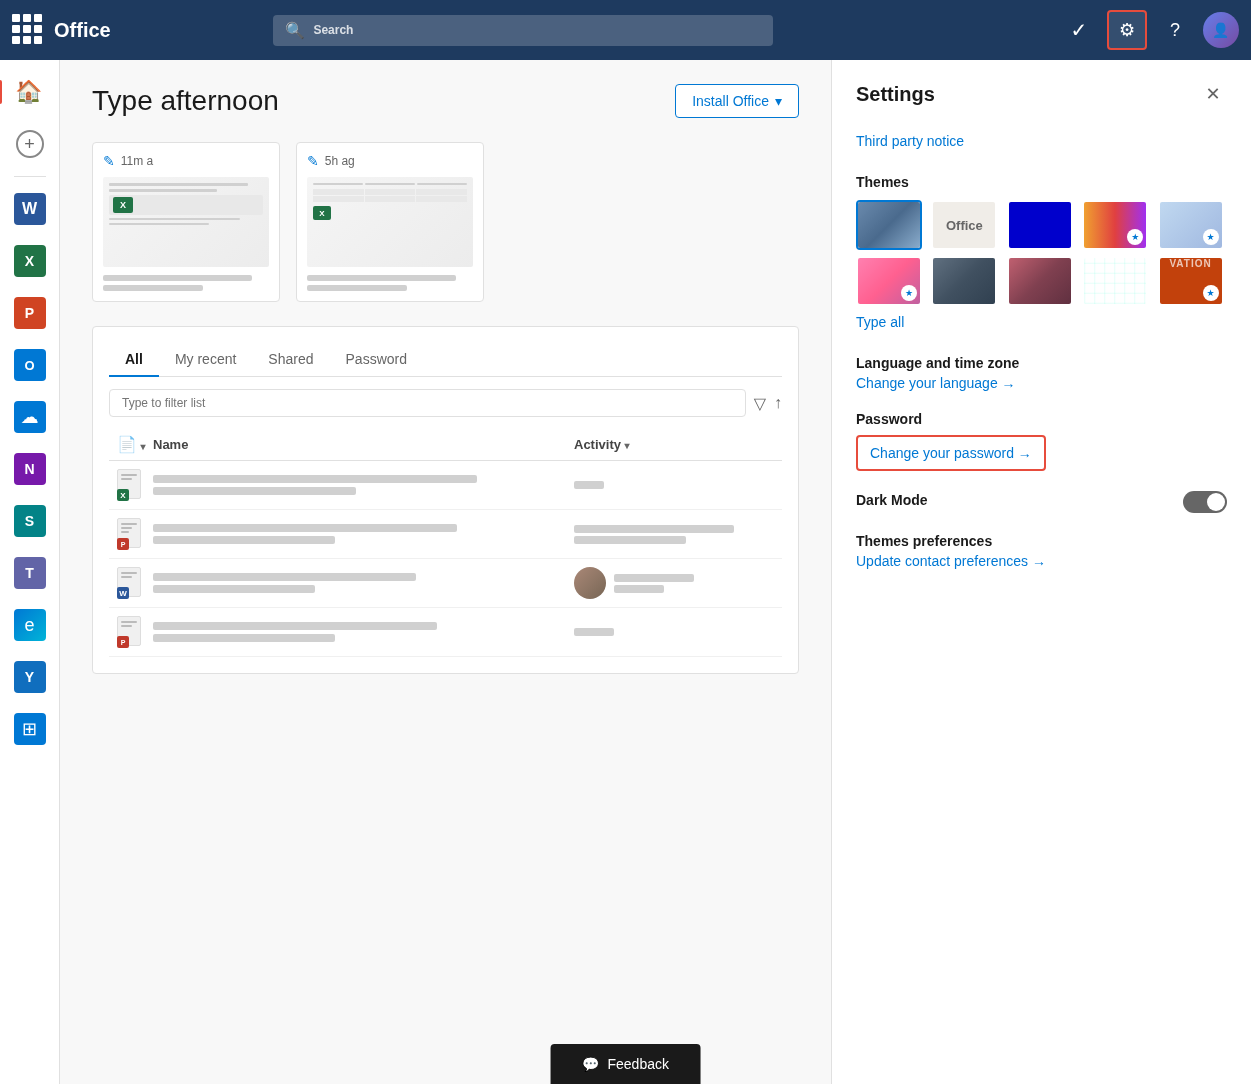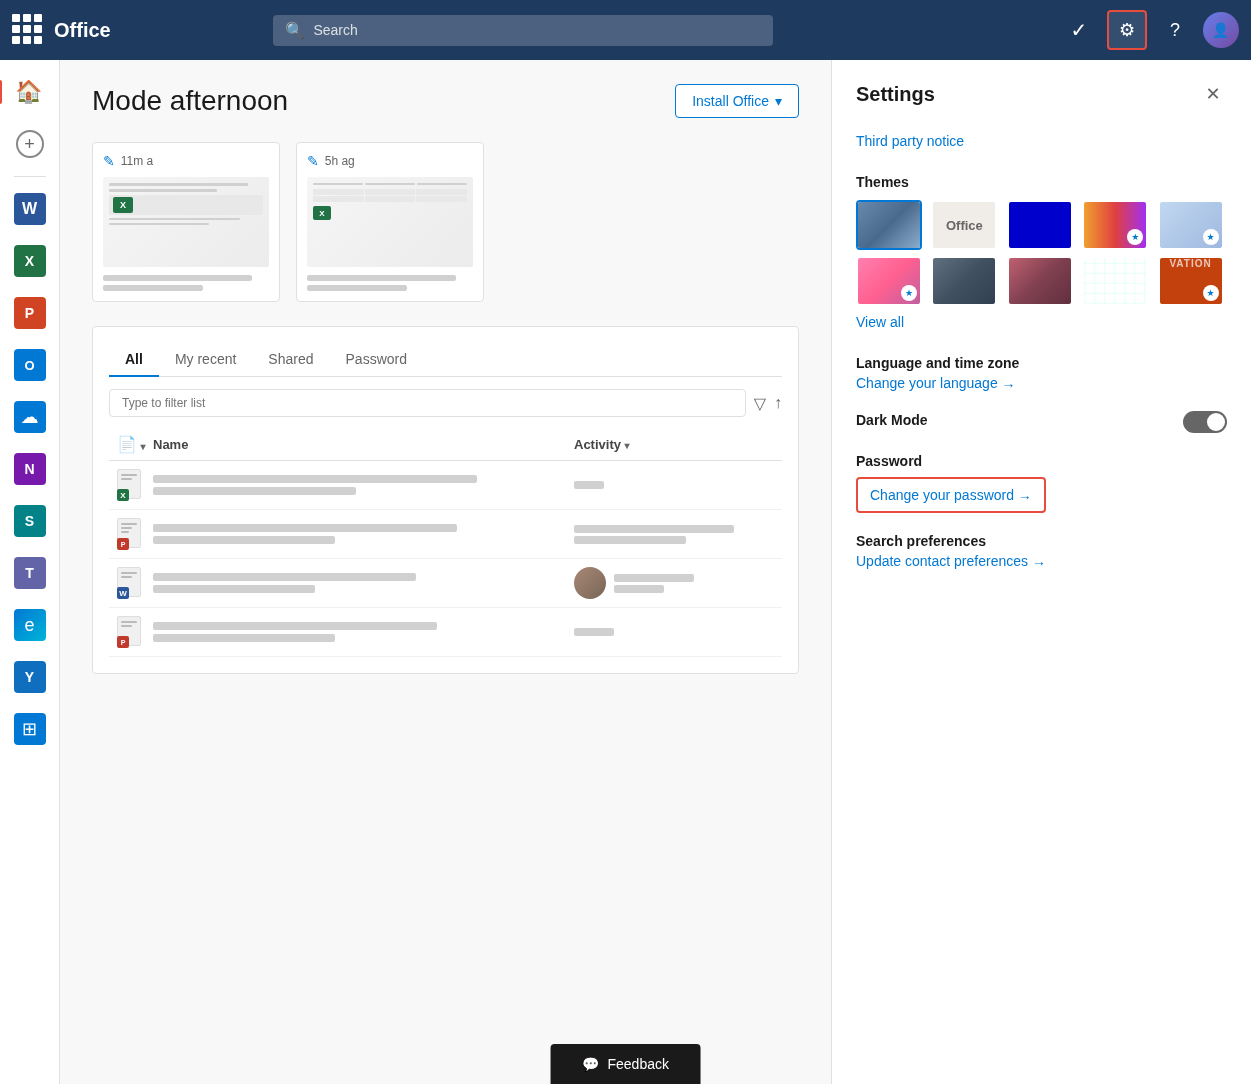--- a/index.html
+++ b/index.html
@@ -25,22 +25,22 @@
     }
     .navbar-title {
       color: white; font-size: 20px; font-weight: 600; margin-right: 20px;
     }
     .navbar-search {
       flex: 1; max-width: 500px; background: rgba(255,255,255,0.2);
       border-radius: 4px; display: flex; align-items: center;
       padding: 6px 12px; margin: 0 auto;
     }
     .navbar-search input {
-      background: transparent; border: none; color: white; font-size: 14px;
-      outline: none; width: 100%;
+      background: transparent; border: none; color: white; font-size: 12px;
+      outline: none; width: 100%; font-weight: bold;
     }
     .navbar-search input::placeholder { color: rgba(255,255,255,0.8); }
     .navbar-search-icon { color: rgba(255,255,255,0.8); margin-right: 8px; font-size: 16px; }
     .navbar-right {
       display: flex; align-items: center; gap: 8px; margin-left: auto;
     }
     .navbar-icon-btn {
       width: 40px; height: 40px; border-radius: 4px;
       display: flex; align-items: center; justify-content: center;
       color: white; cursor: pointer; font-size: 18px;
@@ -326,21 +326,21 @@
       <div class="app-yammer">Y</div>
     </div>
     <div class="sidebar-item">
       <div class="app-store">⊞</div>
     </div>
   </div>
 
   <div class="content-area">
 
     <div class="greeting-row">
-      <h1 class="greeting-text">Mode afternoon</h1>
+      <h1 class="greeting-text">Type afternoon</h1>
       <button class="install-btn">
         <span>Install Office</span>
         <span>▾</span>
       </button>
     </div>
 
 
     <div class="recommended-cards">
 
       <div class="rec-card">
@@ -570,46 +570,46 @@
         <div class="theme-item">
           <div class="theme-circuit theme-item-inner"></div>
         </div>
         <div class="theme-item" style="position:relative;">
           <div class="theme-navy theme-item-inner">
             <span style="color:white; font-size:10px; letter-spacing:1px; font-weight:bold; opacity:0.7;">VATION</span>
           </div>
           <div class="theme-star">★</div>
         </div>
       </div>
-      <a class="view-all-link">View all</a>
+      <a class="view-all-link">Type all</a>
     </div>
 
     <div class="settings-item">
       <div class="settings-item-title">Language and time zone</div>
       <a class="settings-item-link">Change your language →</a>
+    </div>
+
+    <div class="settings-item">
+      <div class="settings-item-title">Password</div>
+      <div class="password-box">
+        <span class="password-box-text">Change your password →</span>
+      </div>
     </div>
 
     <div class="settings-item">
       <div class="settings-row">
         <span class="settings-item-title">Dark Mode</span>
         <div class="toggle-switch">
           <div class="toggle-knob"></div>
         </div>
       </div>
     </div>
 
     <div class="settings-item">
-      <div class="settings-item-title">Password</div>
-      <div class="password-box">
-        <span class="password-box-text">Change your password →</span>
-      </div>
-    </div>
-
-    <div class="settings-item">
-      <div class="settings-item-title">Search preferences</div>
+      <div class="settings-item-title">Themes preferences</div>
       <a class="settings-item-link">Update contact preferences →</a>
     </div>
   </div>
 </div>
 
 <div class="feedback-btn">
   <span>💬</span>
   <span>Feedback</span>
 </div>
 

